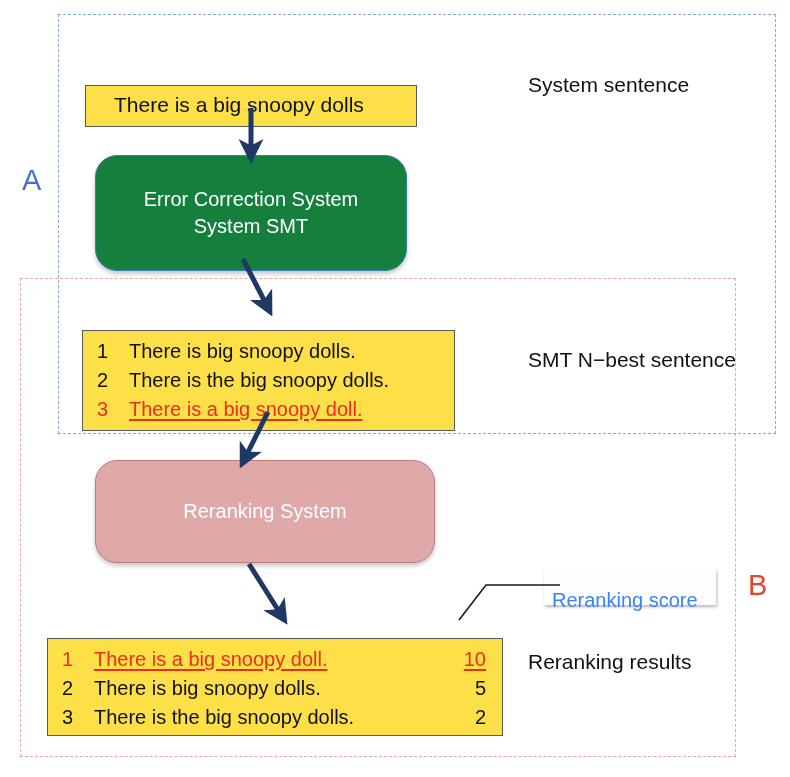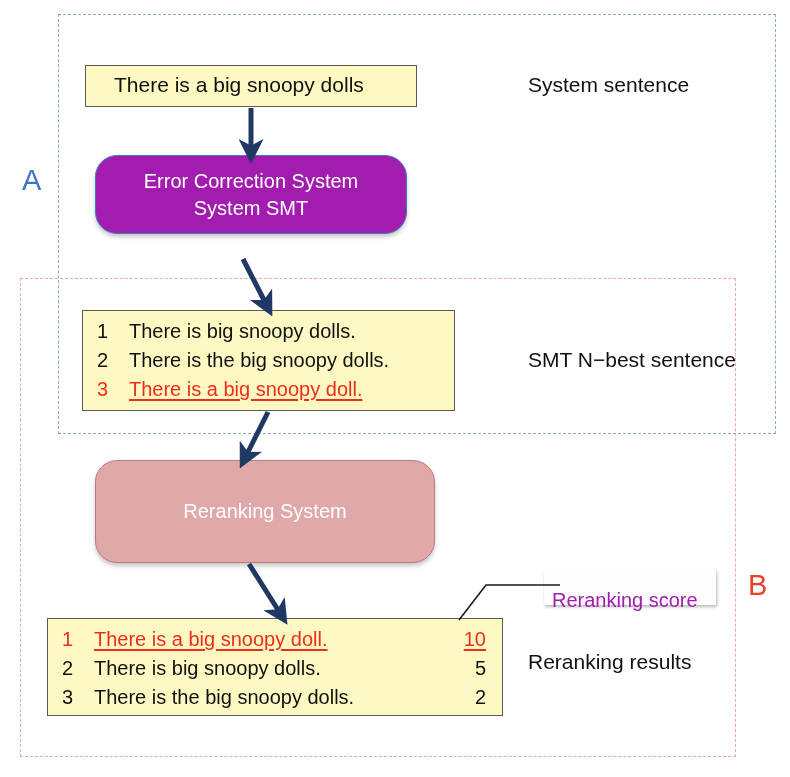--- a/index.html
+++ b/index.html
@@ -52,22 +52,23 @@
   #letter-b {
     left: 748px;
     top: 571px;
     color: #E8402A;
   }
 
   
   .plain-box {
     position: absolute;
     box-sizing: border-box;
-    background: #fef9c3;
+    background: #fde047;
     border: 1.4px solid #5A5A5A;
+    margin-top: 20px;
   }
 
   #learner-box {
     left: 85px;
     top: 65px;
     width: 332px;
     height: 42px;
   }
   #learner-box .sentence {
     position: absolute;
@@ -89,22 +90,22 @@
     text-align: center;
     color: #ffffff;
     font-size: 20px;
     line-height: 1.35;
     box-shadow: 0 3px 4px rgba(0,0,0,0.22);
   }
   #smt-box {
     left: 95px;
     top: 155px;
     width: 312px;
-    height: 79px;
-    background: #a21caf;
+    height: 116px;
+    background: #15803d;
     border: 1.2px solid #3D7CB5;
   }
   #rerank-box {
     left: 95px;
     top: 460px;
     width: 340px;
     height: 103px;
     background: #DFA9A9;
     border: 1.2px solid #BD7B7B;
   }
@@ -190,21 +191,21 @@
     box-sizing: border-box;
     background: #FDFDFD;
     border: none;
     box-shadow: 1px 2px 3px rgba(0,0,0,0.28);
     display: flex;
     align-items: center;
     padding-left: 8px;
   }
   #callout-score .txt {
     font-size: 20px;
-    color: #a21caf;
+    color: #3b82f6;
     white-space: nowrap;
     margin-top: 27px;
   }
 
   
   #overlay {
     position: absolute;
     left: 0;
     top: 0;
     width: 790px;

